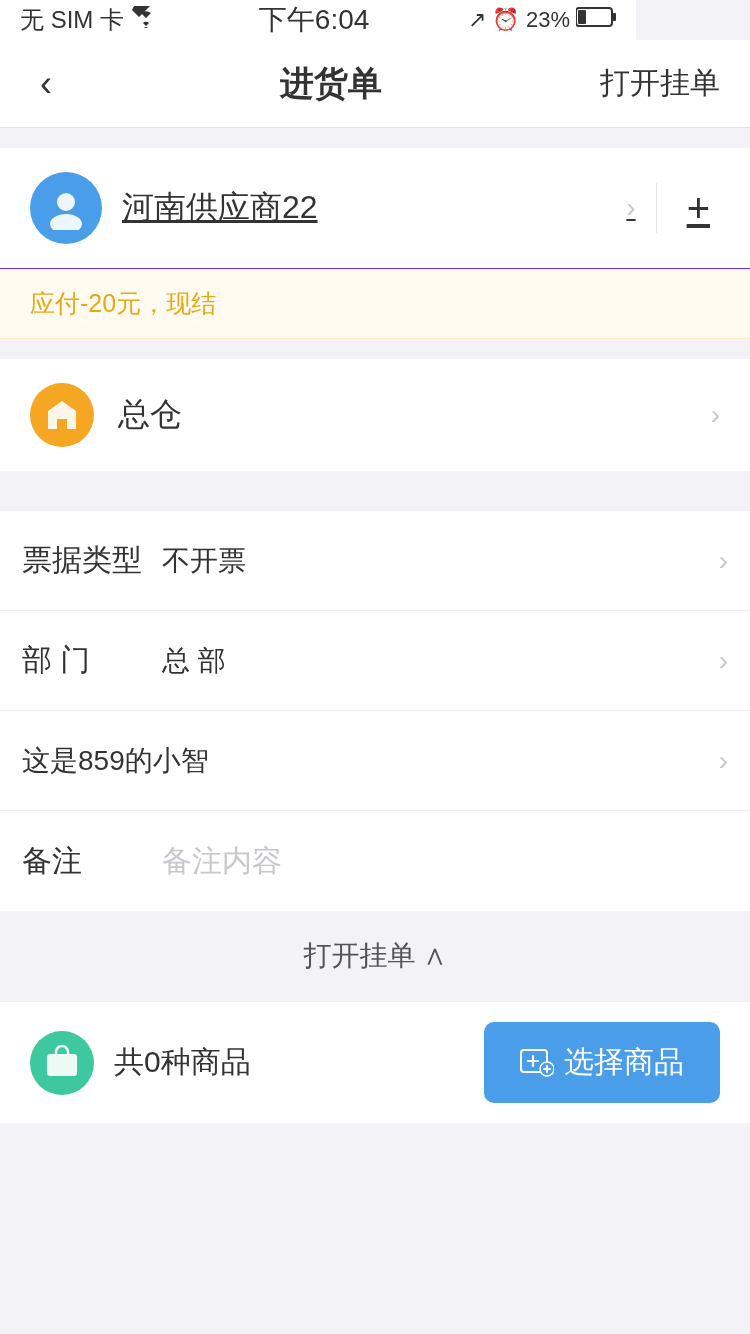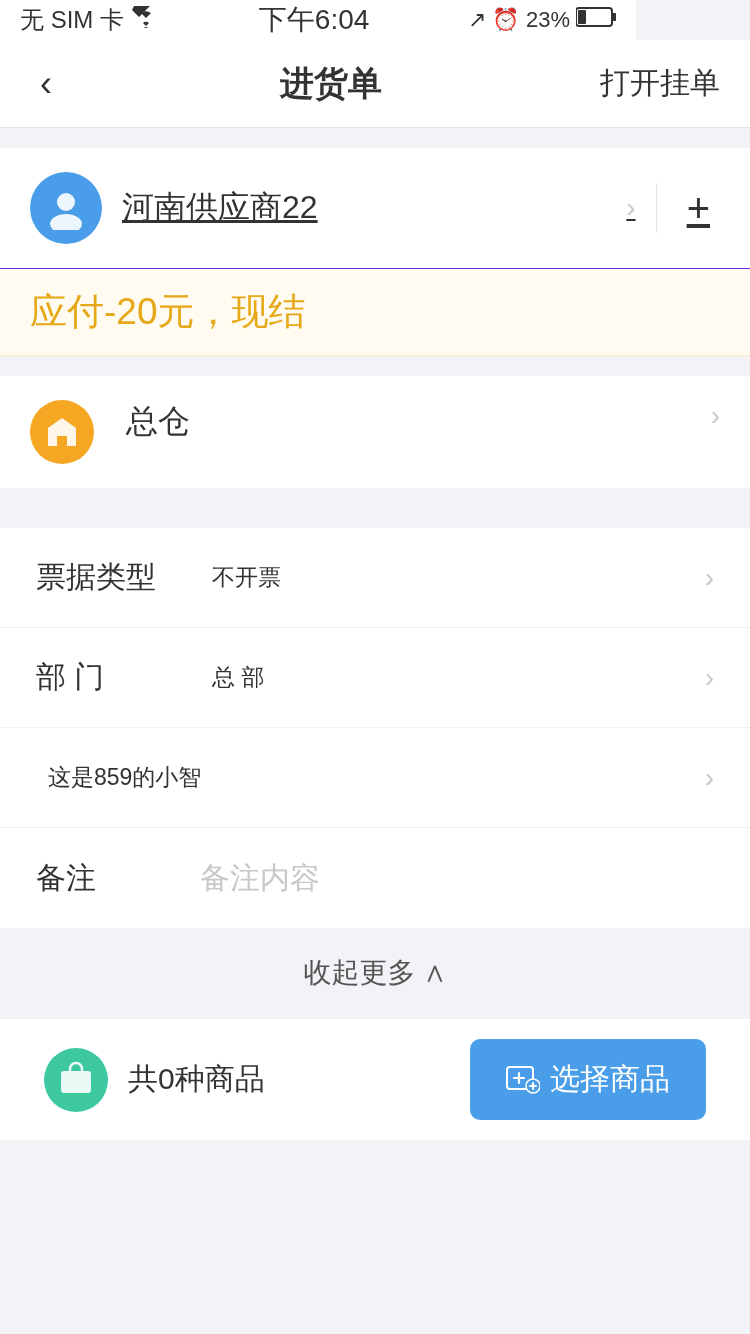--- a/index.html
+++ b/index.html
@@ -107,32 +107,32 @@
     .chevron {
       color: #c7c7cc;
       font-size: 28px;
       margin-left: 10px;
     }
 
     
     .notice-banner {
       background: #fffbf0;
       padding: 18px 30px;
-      font-size: 37px;
+      font-size: 25px;
       color: #e6a817;
       border-bottom: 1px solid #faecc8;
     }
 
     
     .warehouse-row {
       display: flex;
+      align-items: center;
       padding: 24px 30px;
       background: #fff;
       border-bottom: none;
-      gap: 8px;
     }
     .warehouse-icon {
       width: 64px;
       height: 64px;
       border-radius: 50%;
       background: #f5a623;
       display: flex;
       align-items: center;
       justify-content: center;
       margin-right: 24px;
@@ -145,37 +145,35 @@
     }
 
     
     .form-section {
       background: #fff;
       margin-top: 20px;
     }
     .form-row {
       display: flex;
       align-items: center;
-      padding: 0 36px;
+      padding: 0 22px;
       height: 100px;
       border-bottom: 1px solid #f0f0f0;
-      gap: 24px;
     }
     .form-row:last-child { border-bottom: none; }
     .form-label {
       width: 140px;
       font-size: 30px;
       color: #333;
       flex-shrink: 0;
     }
     .form-value {
       flex: 1;
-      font-size: 23px;
-      color: #333;
-      margin-left: 12px;
+      font-size: 28px;
+      color: #333;
     }
     .form-placeholder {
       flex: 1;
       font-size: 30px;
       color: #c7c7cc;
     }
 
     
     .collapse-btn {
       background: #f2f2f7;
@@ -184,21 +182,21 @@
       font-size: 28px;
       color: #555;
       cursor: pointer;
     }
 
     
     .bottom-bar {
       background: #fff;
       display: flex;
       align-items: center;
-      padding: 20px 44px;
+      padding: 20px 30px;
       border-top: 1px solid #f0f0f0;
       margin-top: 0;
     }
     .product-icon-wrap {
       width: 64px;
       height: 64px;
       border-radius: 50%;
       background: #3ec8a0;
       display: flex;
       align-items: center;
@@ -318,21 +316,21 @@
     <span class="form-value">这是859的小智</span>
     <span class="chevron">›</span>
   </div>
 
   <div class="form-row">
     <span class="form-label">备注</span>
     <span class="form-placeholder">备注内容</span>
   </div>
 </div>
 
-<div class="collapse-btn">收起更多 ∧</div>
+<div class="collapse-btn">打开挂单 ∧</div>
 
 <div class="bottom-bar">
   <div class="product-icon-wrap">
     <svg width="38" height="38" viewBox="0 0 38 38" fill="none">
       <rect x="4" y="10" width="30" height="22" rx="3" fill="white" opacity="0.9"></rect>
       <path d="M13 10V8a6 6 0 0112 0v2" stroke="white" stroke-width="2.5" stroke-linecap="round" fill="none" opacity="0.9"></path>
     </svg>
   </div>
   <span class="product-count">共0种商品</span>
   <button class="select-btn">

